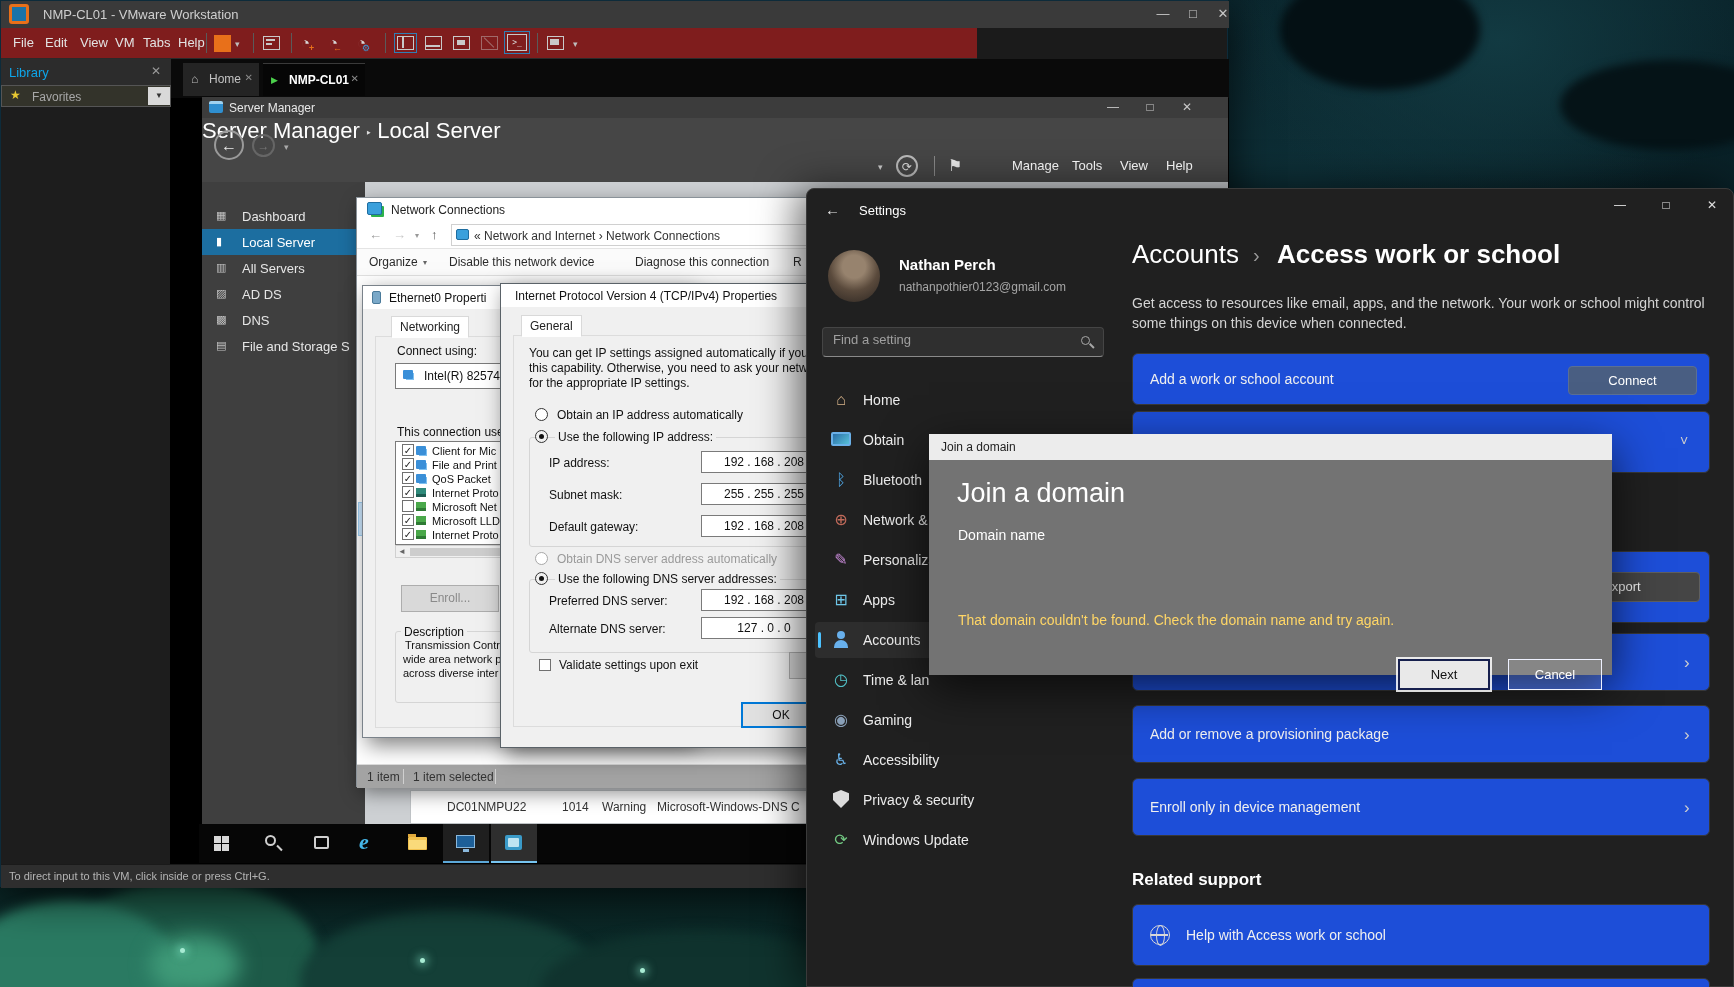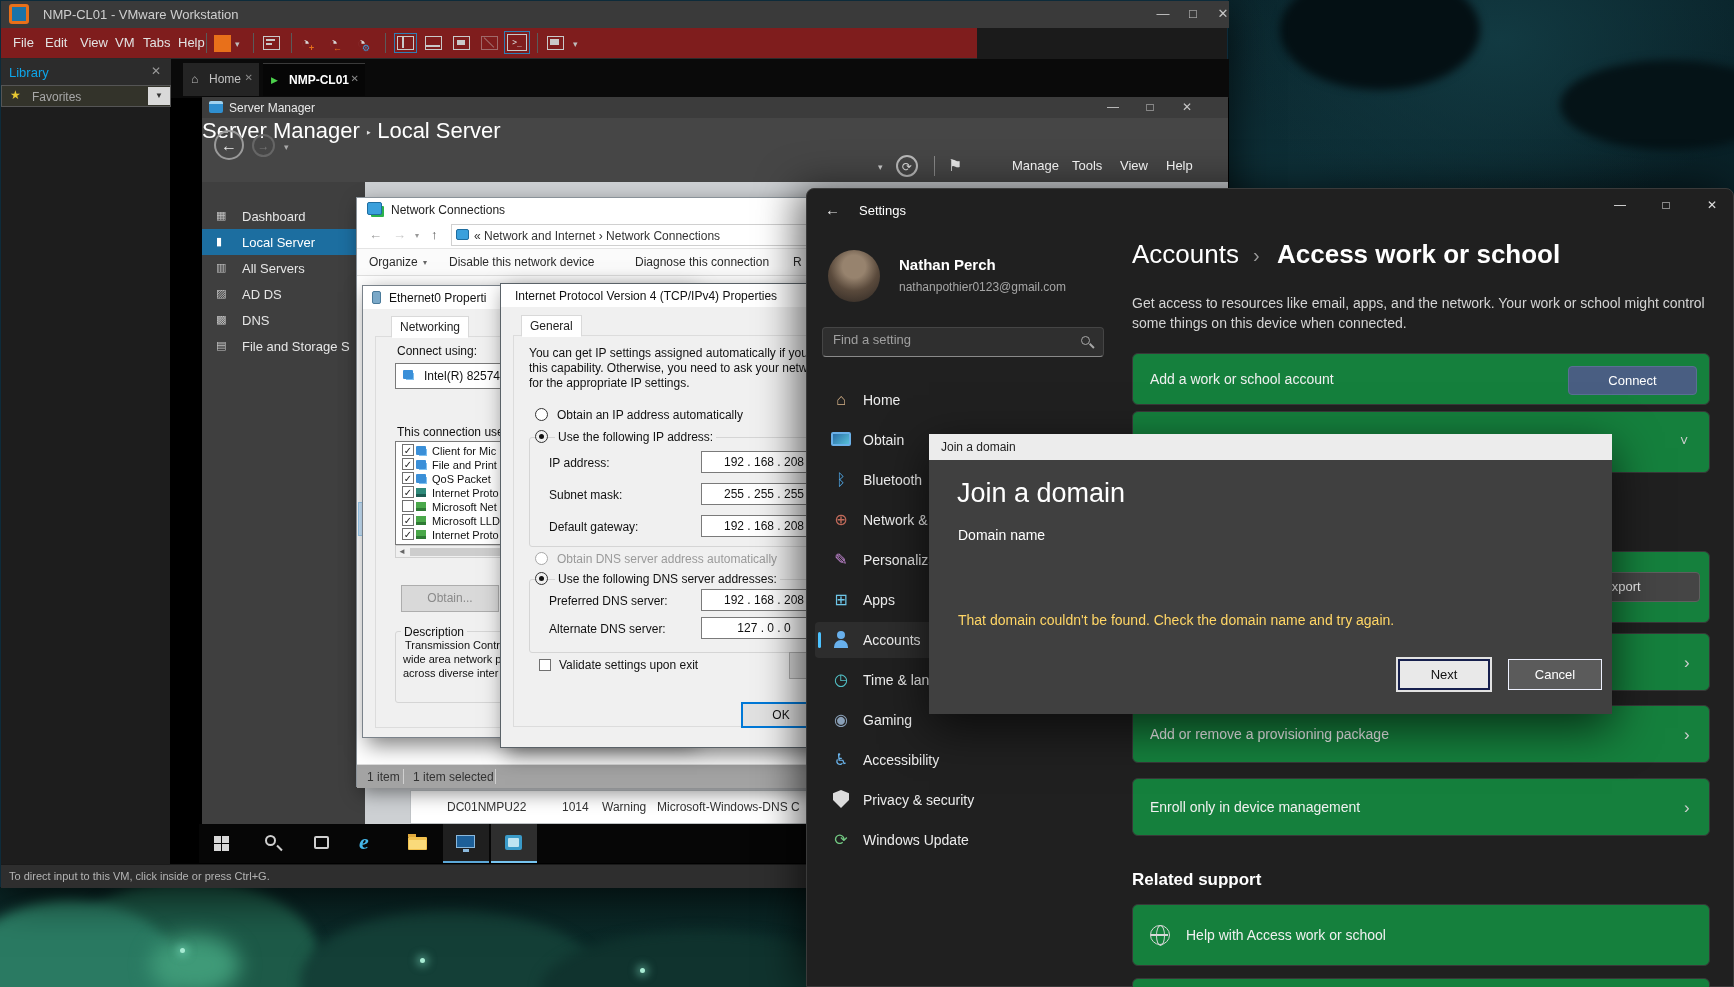--- a/index.html
+++ b/index.html
@@ -163,32 +163,32 @@
   .st-accent { position:absolute; left:3px; top:10px; width:3px; height:16px; border-radius:2px; background:#4cc2ff; }
   .st-nav-ic { position:absolute; left:16px; top:8px; width:20px; height:20px; font-size:16px; line-height:20px; text-align:center; }
   .st-nav-lb { position:absolute; left:48px; top:10px; font-size:14px; color:#ececec; white-space:nowrap; }
   .ic-monitor { border:2px solid #6ab0e8; border-radius:2px; height:14px!important; margin-top:2px; background:linear-gradient(135deg,#2a6ea8,#57c0d8); }
   .ic-person { position:relative; }
   .ic-person::before { content:""; position:absolute; left:6px; top:1px; width:8px; height:8px; border-radius:50%; background:#68b0ec; }
   .ic-person::after { content:""; position:absolute; left:3px; top:10px; width:14px; height:8px; border-radius:7px 7px 0 0; background:#68b0ec; }
   .ic-shield { background:#dcdcdc; clip-path:polygon(50% 0,100% 18%,100% 55%,50% 100%,0 55%,0 18%); height:18px!important; width:16px!important; margin-left:2px; }
   .st-main-title { position:absolute; font-size:26px; color:#fff; white-space:nowrap; }
   .st-desc { position:absolute; font-size:14px; color:#d4d4d4; white-space:nowrap; }
-  .card { position:absolute; background:#15803d; border:1px solid #383838; border-radius:6px; }
+  .card { position:absolute; background:#1d4ed8; border:1px solid #383838; border-radius:6px; }
   .card-lb { position:absolute; font-size:14px; color:#f0f0f0; white-space:nowrap; }
   .chev { position:absolute; color:#cfcfcf; font-size:17px; }
   .connect-btn { position:absolute; background:#495e82; border:1px solid #5a6f94; border-radius:4px; color:#fff; font-size:13px; text-align:center; }
   .export-btn { position:absolute; background:#454545; border:1px solid #5f5f5f; border-radius:4px; color:#f0f0f0; font-size:13px; text-align:left; }
   .st-section { position:absolute; font-size:17px; font-weight:bold; color:#fff; }
   .globe { position:absolute; width:20px; height:20px; border:1.5px solid #d8d8d8; border-radius:50%; }
   .globe::before { content:""; position:absolute; left:5px; top:-1px; width:7px; height:19px; border:1.5px solid #d8d8d8; border-radius:50%; }
   .globe::after { content:""; position:absolute; left:0; top:8px; width:17px; height:1.5px; background:#d8d8d8; }
 
   
-  #join { left:929px; top:434px; width:683px; height:280px; background:#404040; box-shadow:0 14px 44px rgba(0,0,0,.65); }
+  #join { left:929px; top:434px; width:683px; height:241px; background:#737373; box-shadow:0 14px 44px rgba(0,0,0,.65); }
   .join-titlebar { left:0; top:0; width:683px; height:26px; background:#ececec; }
   .join-title { left:12px; top:6px; font-size:12px; color:#222; }
   .join-heading { left:28px; top:44px; font-size:27px; font-weight:300; color:#fff; }
   .join-label { left:29px; top:93px; font-size:14px; color:#fff; }
   .join-input { left:29px; top:116px; width:282px; height:32px; background:#1c2a70; border:1px solid #94a6f2; border-radius:2px; }
   .join-input input { position:absolute; left:10px; top:6px; width:260px; background:transparent; border:none; outline:none; color:#fff; font-size:14px; font-family:inherit; }
   .join-error { left:29px; top:178px; font-size:14px; color:#ffd666; }
   .join-next { left:469px; top:225px; width:92px; height:31px; background:#e9e9e9; border:2px solid #17204e; box-shadow:0 0 0 2px rgba(255,255,255,.85); color:#111; font-size:13px; text-align:center; line-height:27px; }
   .join-cancel { left:579px; top:225px; width:94px; height:31px; background:rgba(255,255,255,.14); border:1px solid #eef1ff; color:#fff; font-size:13px; text-align:center; line-height:29px; }
 </style>
@@ -438,21 +438,21 @@
     <div class="eth-row" style="top:86px;">
       <span class="chk" style="left:4px;">✓</span>
       <span class="ci mini-grn"></span>
       <span class="tl">Internet Proto</span>
     </div>
   </div>
   <div class="abs" style="left:32px; top:259px; width:286px; height:13px; background:#f0f0f0; border:1px solid #d0d0d0;">
     <span class="abs" style="left:2px; top:1px; font-size:8px; color:#666;">◄</span>
     <span class="abs" style="left:14px; top:2px; width:180px; height:8px; background:#cdcdcd;"></span>
   </div>
-  <div class="gray-btn" style="left:38px; top:299px; width:98px; height:27px; line-height:25px;">Obtain...</div>
+  <div class="gray-btn" style="left:38px; top:299px; width:98px; height:27px; line-height:25px;">Enroll...</div>
   <div class="groupbox" style="left:32px; top:345px; width:286px; height:72px;"></div>
   <span class="glabel" style="left:38px; top:339px;">Description</span>
   <span class="lbl11" style="left:42px; top:353px;">Transmission Contro</span>
   <span class="lbl11" style="left:40px; top:367px;">wide area network p</span>
   <span class="lbl11" style="left:40px; top:381px;">across diverse inter</span>
 </div>
 
 <div id="ipv4" class="abs dlg" style="left:500px; top:283px; width:340px; height:465px; border-color:#5a6268;">
   <div class="dlg-titlebar">
     <span class="dlg-title" style="left:14px;">Internet Protocol Version 4 (TCP/IPv4) Properties</span>

